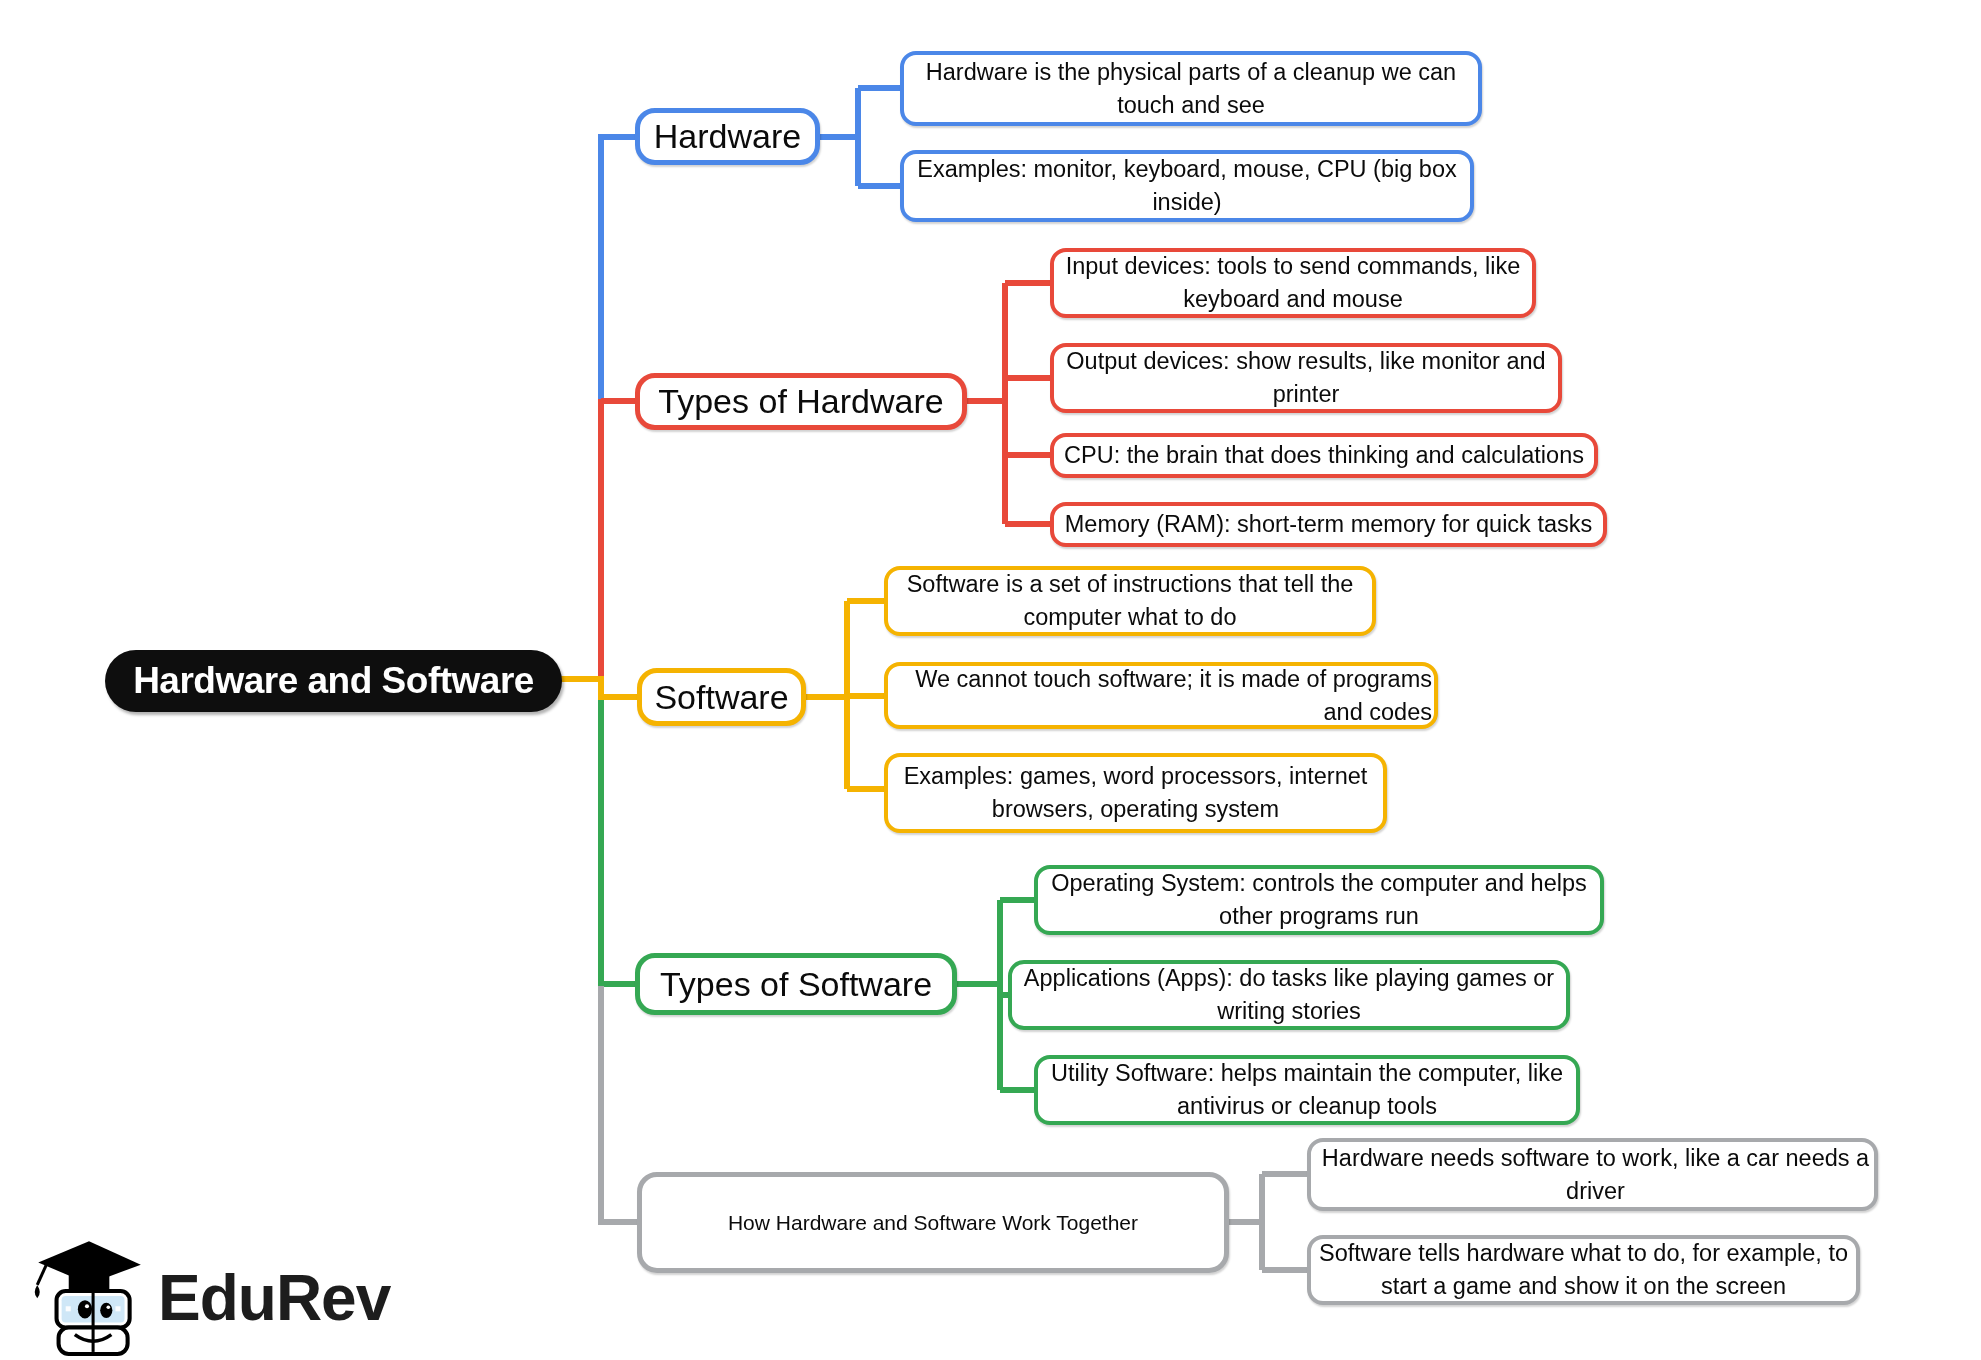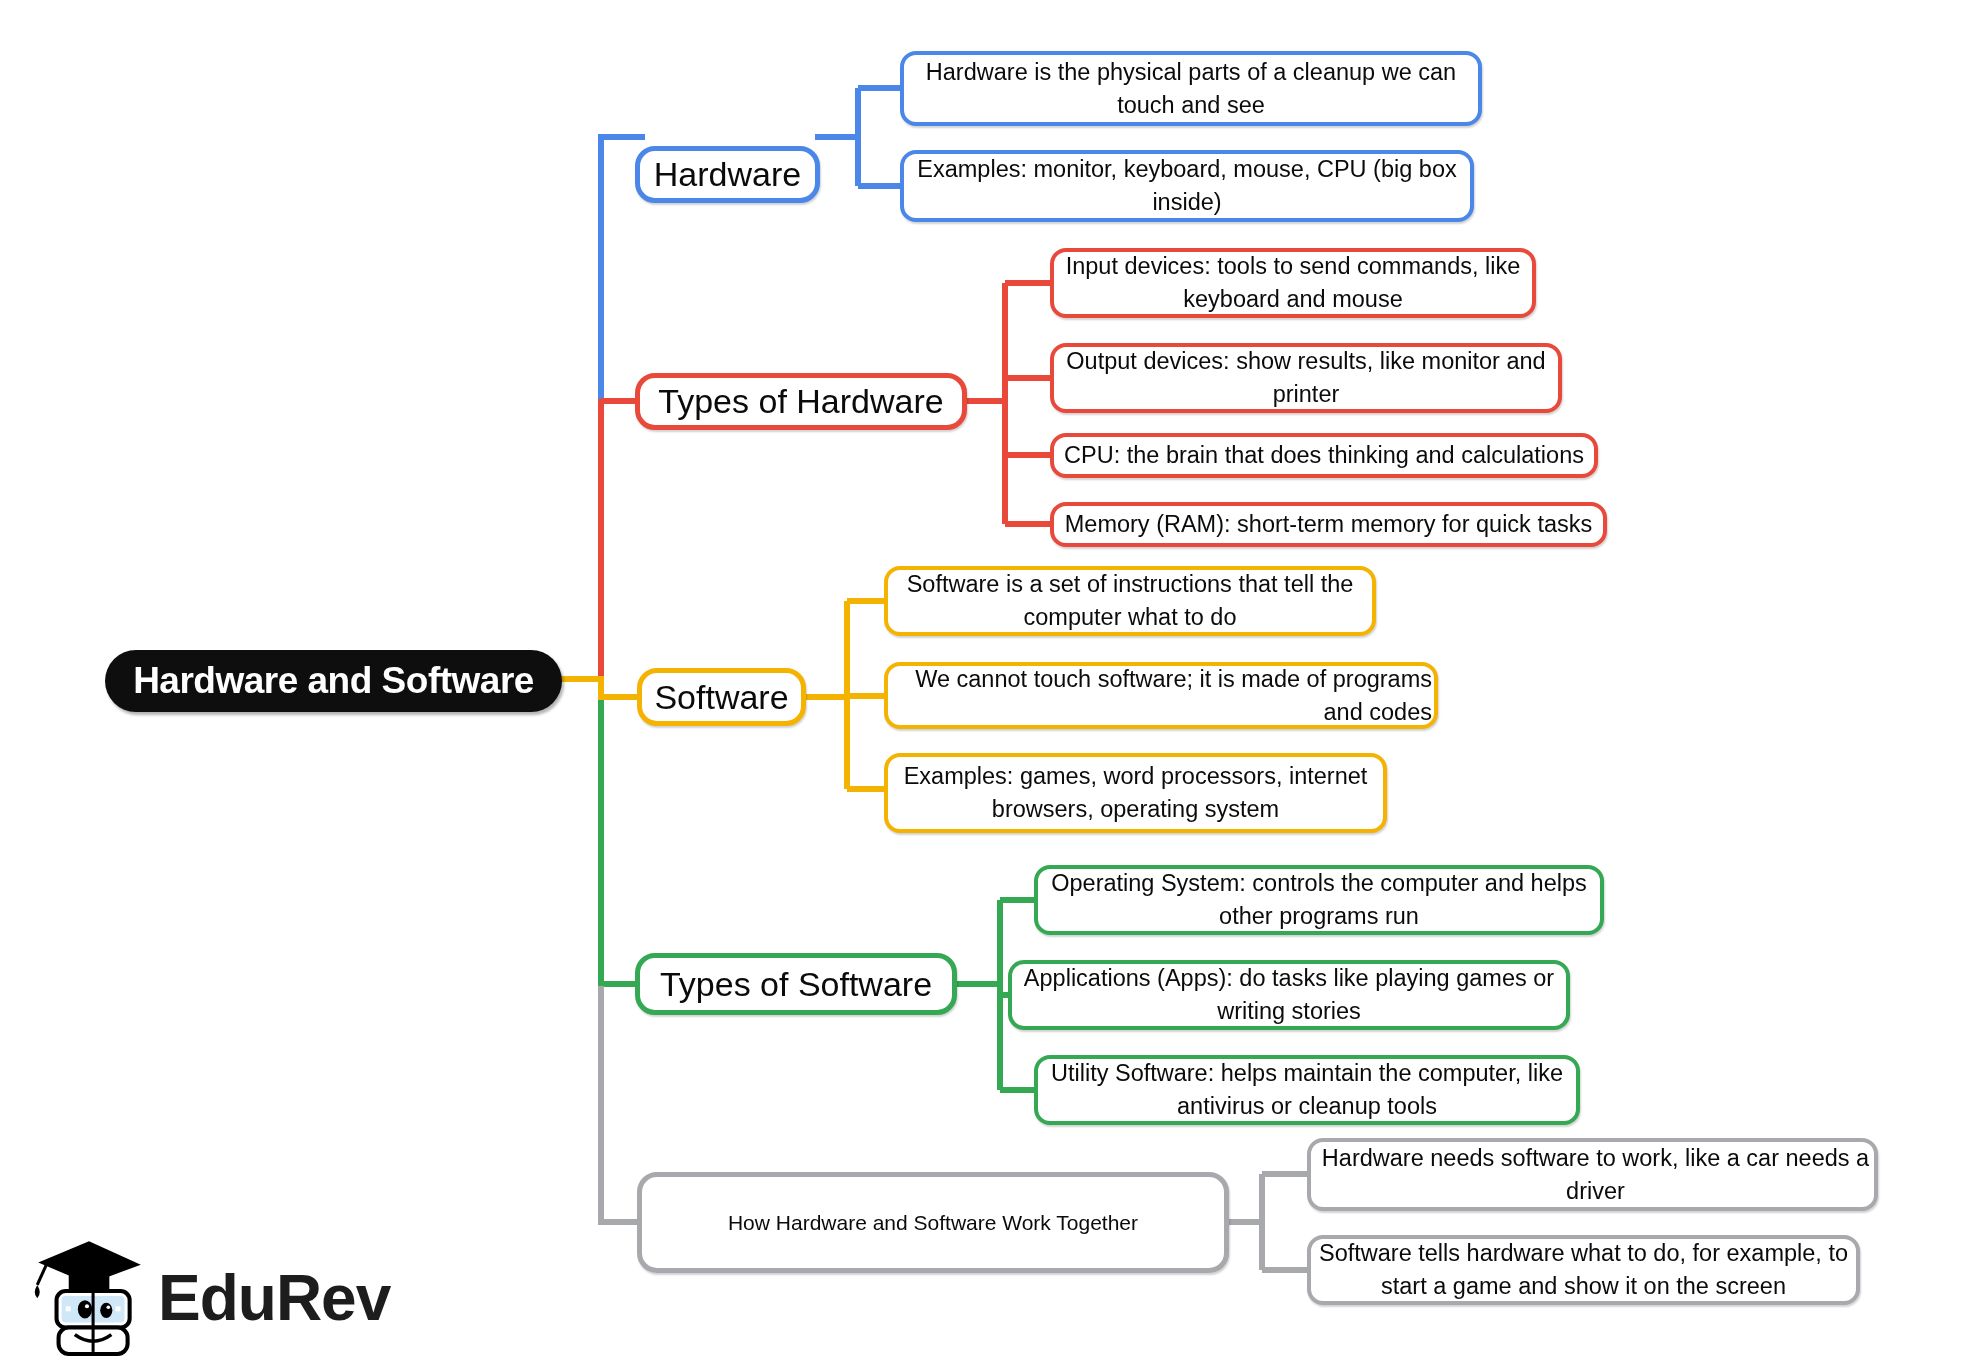--- a/index.html
+++ b/index.html
@@ -27,21 +27,21 @@
   <svg id="connectors" viewBox="0 0 1981 1360" xmlns="http://www.w3.org/2000/svg">
     <path stroke-width="6" fill="none" d="M645,137 H601 V401 M815,137 H858 M858,88 V186 M858,88 H905 M858,186 H905" stroke="#4b87e8"></path>
     <path stroke-width="6" fill="none" d="M601,399 V681 M601,401 H645 M960,401 H1005 M1005,283 V524 M1005,283 H1055 M1005,378 H1055 M1005,455 H1055 M1005,524 H1055" stroke="#e8493a"></path>
     <path stroke-width="6" fill="none" d="M601,697 V984 H645 M950,984 H1000 M1000,900 V1090 M1000,900 H1040 M1000,995 H1040 M1000,1090 H1040" stroke="#35a853"></path>
     <path stroke-width="6" fill="none" d="M601,986 V1222 H645 M1222,1222 H1262 M1262,1174 V1270 M1262,1174 H1313 M1262,1270 H1313" stroke="#a7a9ac"></path>
     <path stroke-width="6" fill="none" d="M556,679 H601 V697 H645 M800,697 H847 M847,601 V789 M847,601 H890 M847,696 H890 M847,789 H890" stroke="#f5b301"></path>
   </svg>
 
   <div class="node root-node" style="left: 105px; top: 650px; width: 457px; height: 62px; background-color: rgb(14, 14, 14); color: rgb(255, 255, 255);">Hardware and Software</div>
 
-  <div class="node branch-node" style="left: 635px; top: 108px; width: 185px; height: 57px; border-color: rgb(75, 135, 232); margin-top: 38px;">Hardware</div>
+  <div class="node branch-node" style="left: 635px; top: 108px; width: 185px; height: 57px; border-color: rgb(75, 135, 232);">Hardware</div>
 
   <div class="node branch-node" style="left: 635px; top: 373px; width: 332px; height: 57px; border-color: rgb(232, 73, 58);">Types of Hardware</div>
 
   <div class="node branch-node" style="left: 637px; top: 668px; width: 169px; height: 58px; border-color: rgb(245, 179, 1);">Software</div>
 
   <div class="node branch-node" style="left: 635px; top: 953px; width: 322px; height: 62px; border-color: rgb(53, 168, 83);">Types of Software</div>
 
   <div class="node branch-node how-node" style="left: 637px; top: 1172px; width: 592px; height: 101px; border-color: rgb(167, 169, 172);">How Hardware and Software Work Together</div>
 
   <div class="node leaf-node" style="left: 900px; top: 51px; width: 582px; height: 75px; border-color: rgb(75, 135, 232);">Hardware is the physical parts of a cleanup we can touch and see</div>

